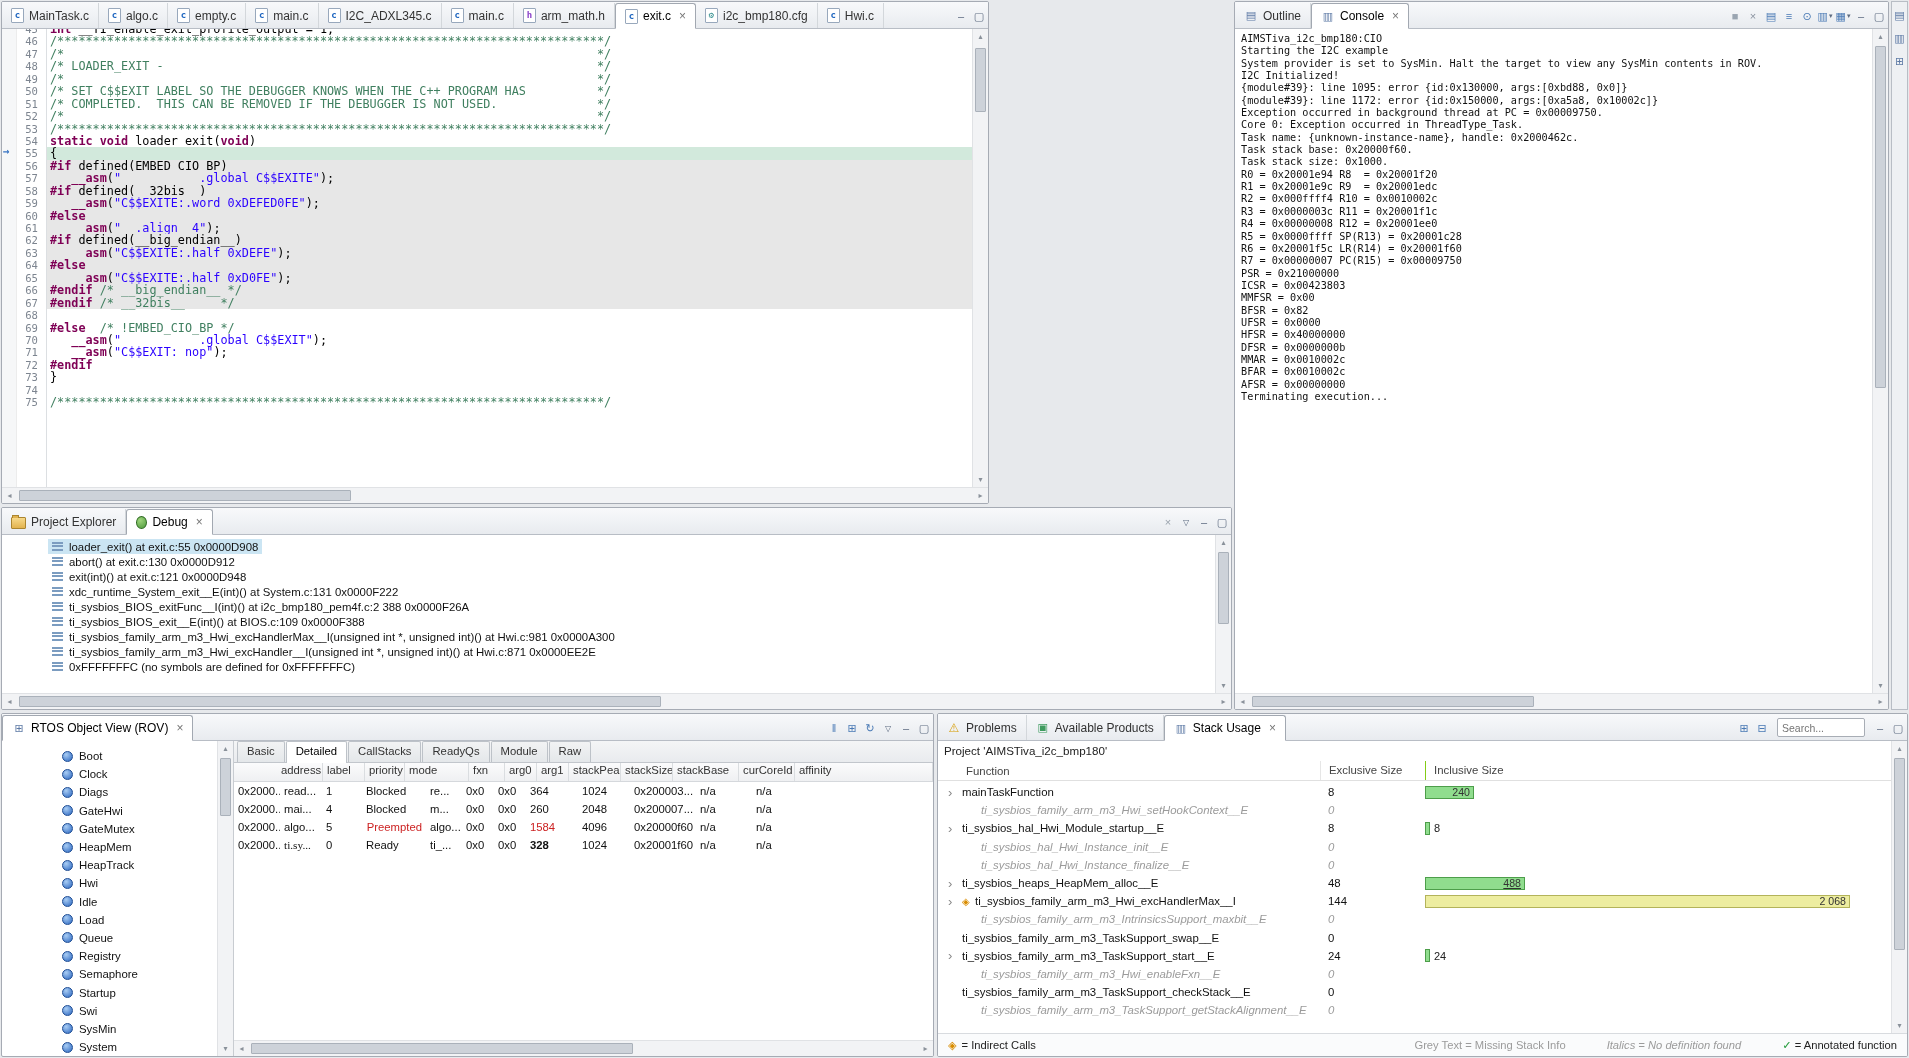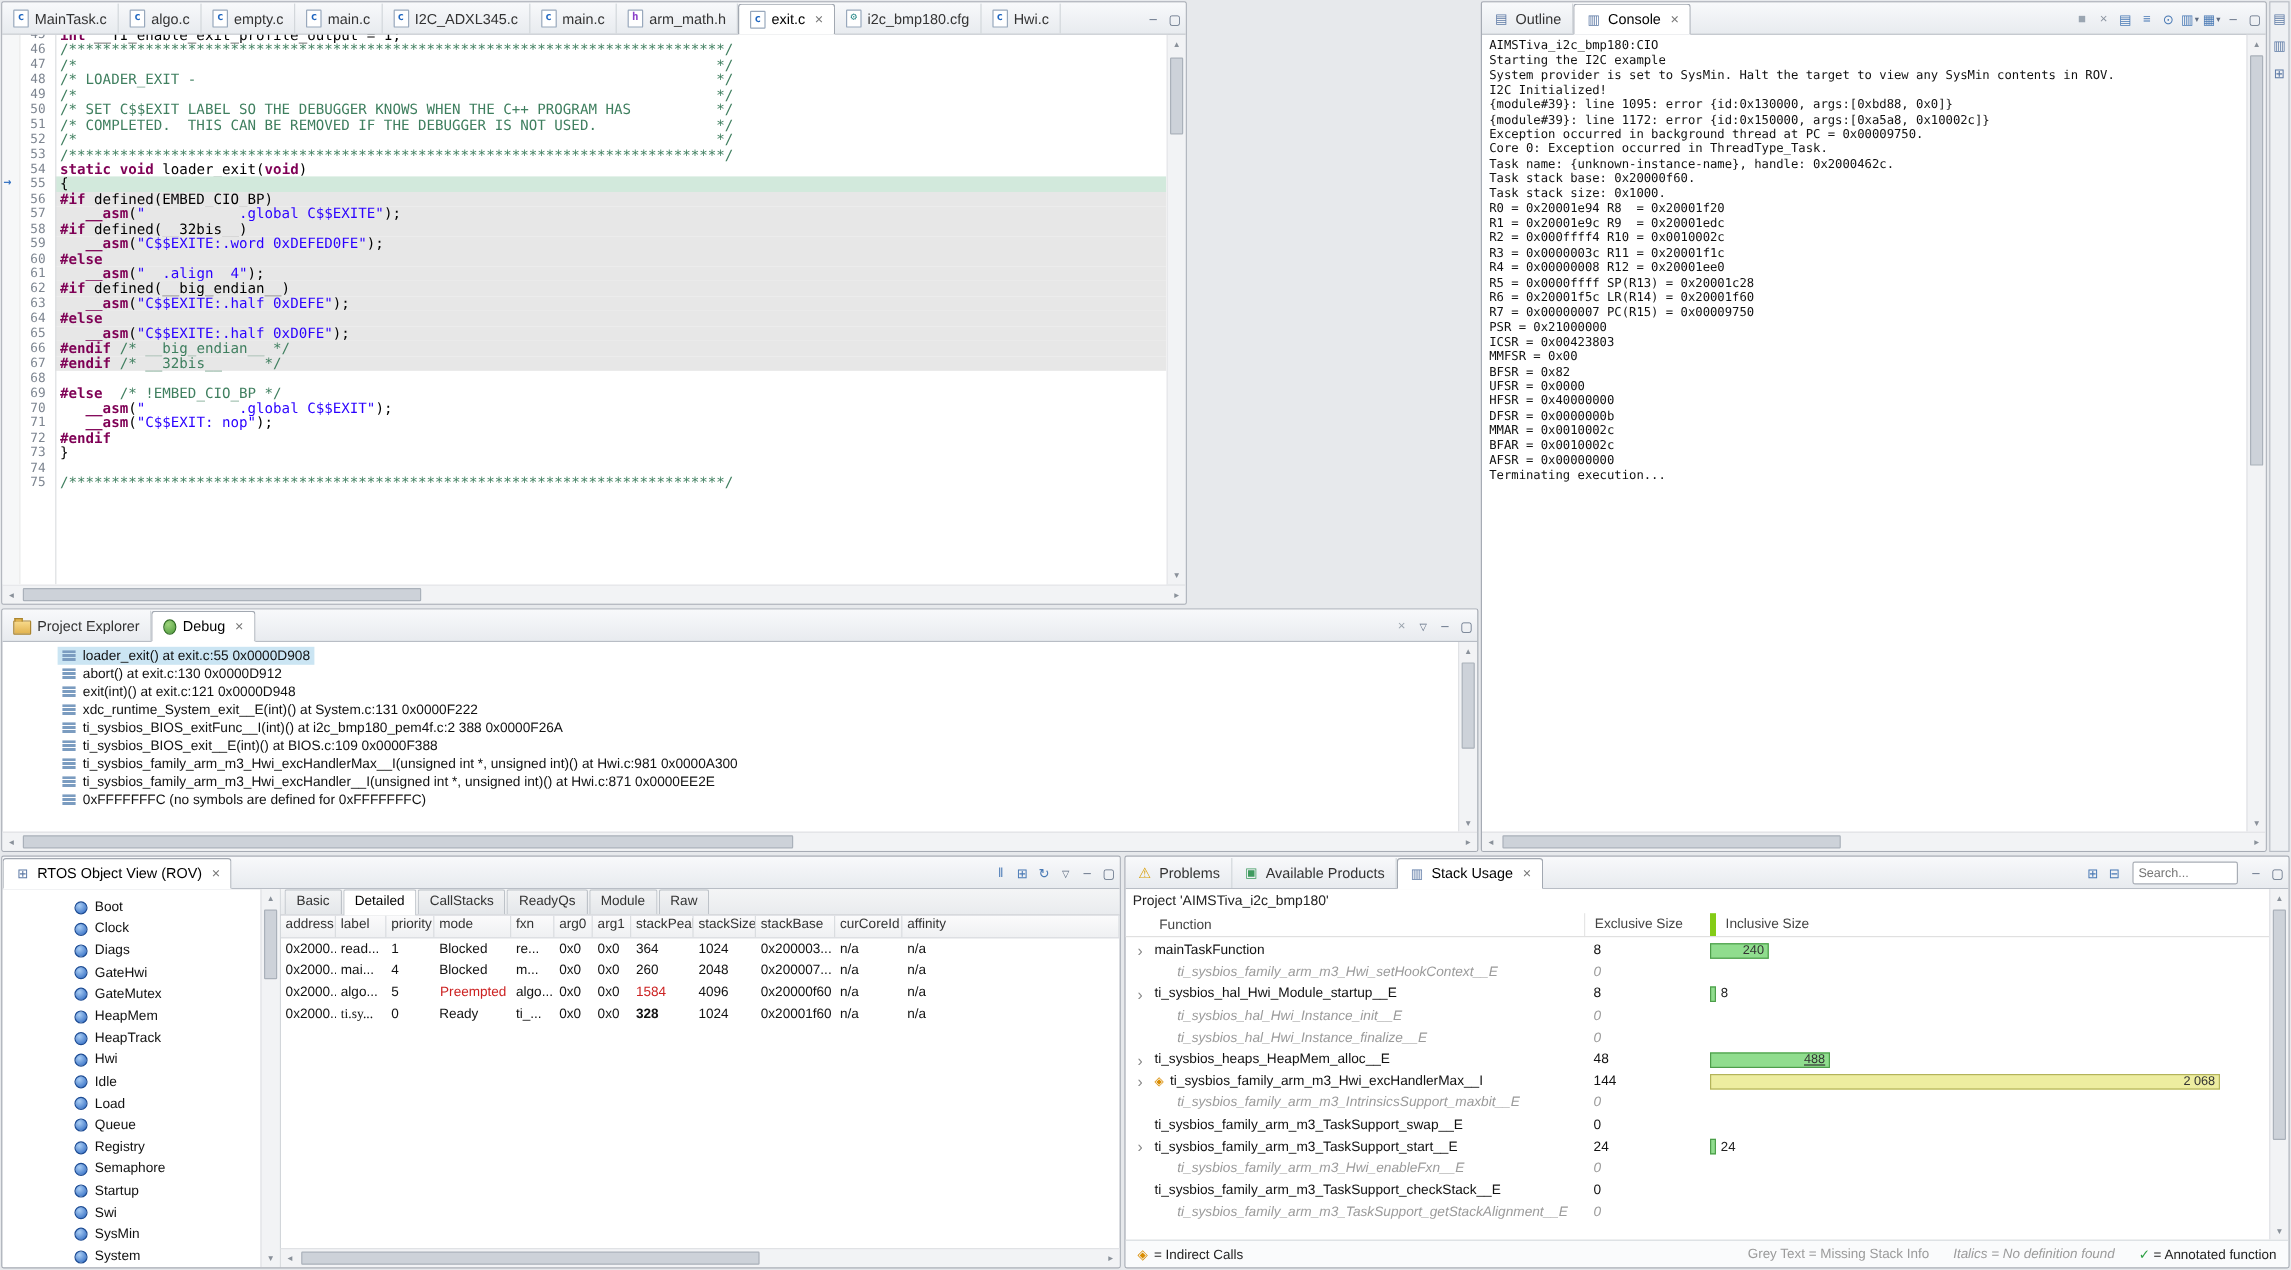--- a/index.html
+++ b/index.html
@@ -95,37 +95,37 @@
   .red{color:var(--preempted-red,#cc2222)}
 
   
   .stack-panel{left:937px;top:713px;width:971px;height:344px}
   .stack-mid{flex:1;display:flex;min-height:0}
   .stack-cols{flex:1;display:flex;flex-direction:column;min-width:0}
   .stack-project{flex:0 0 20px;line-height:20px;padding-left:6px;font-size:11.6px;color:#222;background:#fff}
   .stack-thead{display:flex;flex:0 0 19px;border-bottom:1px solid #e0e0e0;background:#fff;font-size:11.4px;color:#444;align-items:center}
   .sh-fn{flex:0 0 382px;padding-left:28px;box-sizing:border-box}
   .sh-ex{flex:0 0 105px;border-left:1px solid #e6e6e6;height:100%;line-height:19px;padding-left:8px;box-sizing:border-box}
-  .sh-in{flex:1;border-left:5px solid #84cc16;height:100%;line-height:19px;padding-left:8px;box-sizing:border-box}
+  .sh-in{flex:1;border-left:1px solid #84cc16;height:100%;line-height:19px;padding-left:8px;box-sizing:border-box}
   .stack-rows{flex:1;overflow:hidden;padding-top:2px}
   .srow{display:flex;height:18.2px;align-items:center;font-size:11.4px;color:#111}
   .s-fn{flex:0 0 382px;display:flex;align-items:center;overflow:hidden;white-space:nowrap;padding-left:10px;box-sizing:border-box}
   .s-fn.indent{padding-left:29px}
   .chev{width:14px;color:#888;font-size:13px;flex:none;line-height:1}
   .chev-sp{width:14px;flex:none}
   .fn-gray{color:var(--gray-text,#9b9b9b);font-style:italic}
   .warn{width:13px;color:var(--indirect-orange,#d98c00);font-size:10px;flex:none}
   .s-excl{flex:0 0 105px;padding-left:8px;box-sizing:border-box}
   .s-incl{flex:1;display:flex;align-items:center;gap:4px;padding-right:4px;min-width:0}
   .bar{height:13px;box-sizing:border-box;display:inline-flex;align-items:center;justify-content:flex-end;font-size:10.6px;color:#333;padding-right:3px;flex:none}
   .bar-green{background:var(--bar-green,#90dd8e);border:1px solid var(--bar-green-border,#4d9e4a)}
   .bar-yellow{background:var(--bar-yellow,#ededa0);border:1px solid var(--bar-yellow-border,#b3b35a)}
   .bar-lbl{font-size:11px;color:#222}
   .stack-legend{flex:0 0 22px;display:flex;align-items:center;border-top:1px solid #d8dbdf;background:#fafbfc;font-size:11.2px;padding:0 10px;color:#222}
-  .leg-right{margin-left:auto;display:flex;gap:20px;align-items:center}
+  .leg-right{margin-left:auto;display:flex;gap:41px;align-items:center}
   .leg-gray{color:var(--gray-text,#9b9b9b)}
   .leg-it{font-style:italic}
   .warnglyph{color:var(--indirect-orange,#d98c00);margin-right:5px}
   .checkglyph{color:var(--check-green,#2da044);font-weight:bold;margin-right:3px}
   .search-box{width:78px;height:17px;border:1px solid #a8adb5;border-radius:2px;font-size:10.5px;padding:0 4px;margin:0 6px 3px 6px;color:#333;background:#fff;font-family:"Liberation Sans",sans-serif}
 </style>
 </head>
 <body>
 
 <div class="workbench">
@@ -575,21 +575,21 @@
         <div class="minitabs" id="rov-minitabs">
             <div class="minitab">Basic</div>
             <div class="minitab active">Detailed</div>
             <div class="minitab">CallStacks</div>
             <div class="minitab">ReadyQs</div>
             <div class="minitab">Module</div>
             <div class="minitab">Raw</div>
           </div>
         <div class="rtable">
           <div class="rthead" id="rov-thead">
-              <div class="rth" style="width: 46px;">address</div>
+              <div class="rth" style="width: 46px; margin-left: 43px;">address</div>
               <div class="rth" style="width: 42px;">label</div>
               <div class="rth" style="width: 40px; text-align: center;">priority</div>
               <div class="rth" style="width: 64px;">mode</div>
               <div class="rth" style="width: 36px;">fxn</div>
               <div class="rth" style="width: 32px;">arg0</div>
               <div class="rth" style="width: 32px;">arg1</div>
               <div class="rth" style="width: 52px;">stackPeak</div>
               <div class="rth" style="width: 52px;">stackSize</div>
               <div class="rth" style="width: 66px;">stackBase</div>
               <div class="rth" style="width: 56px;">curCoreId</div>

